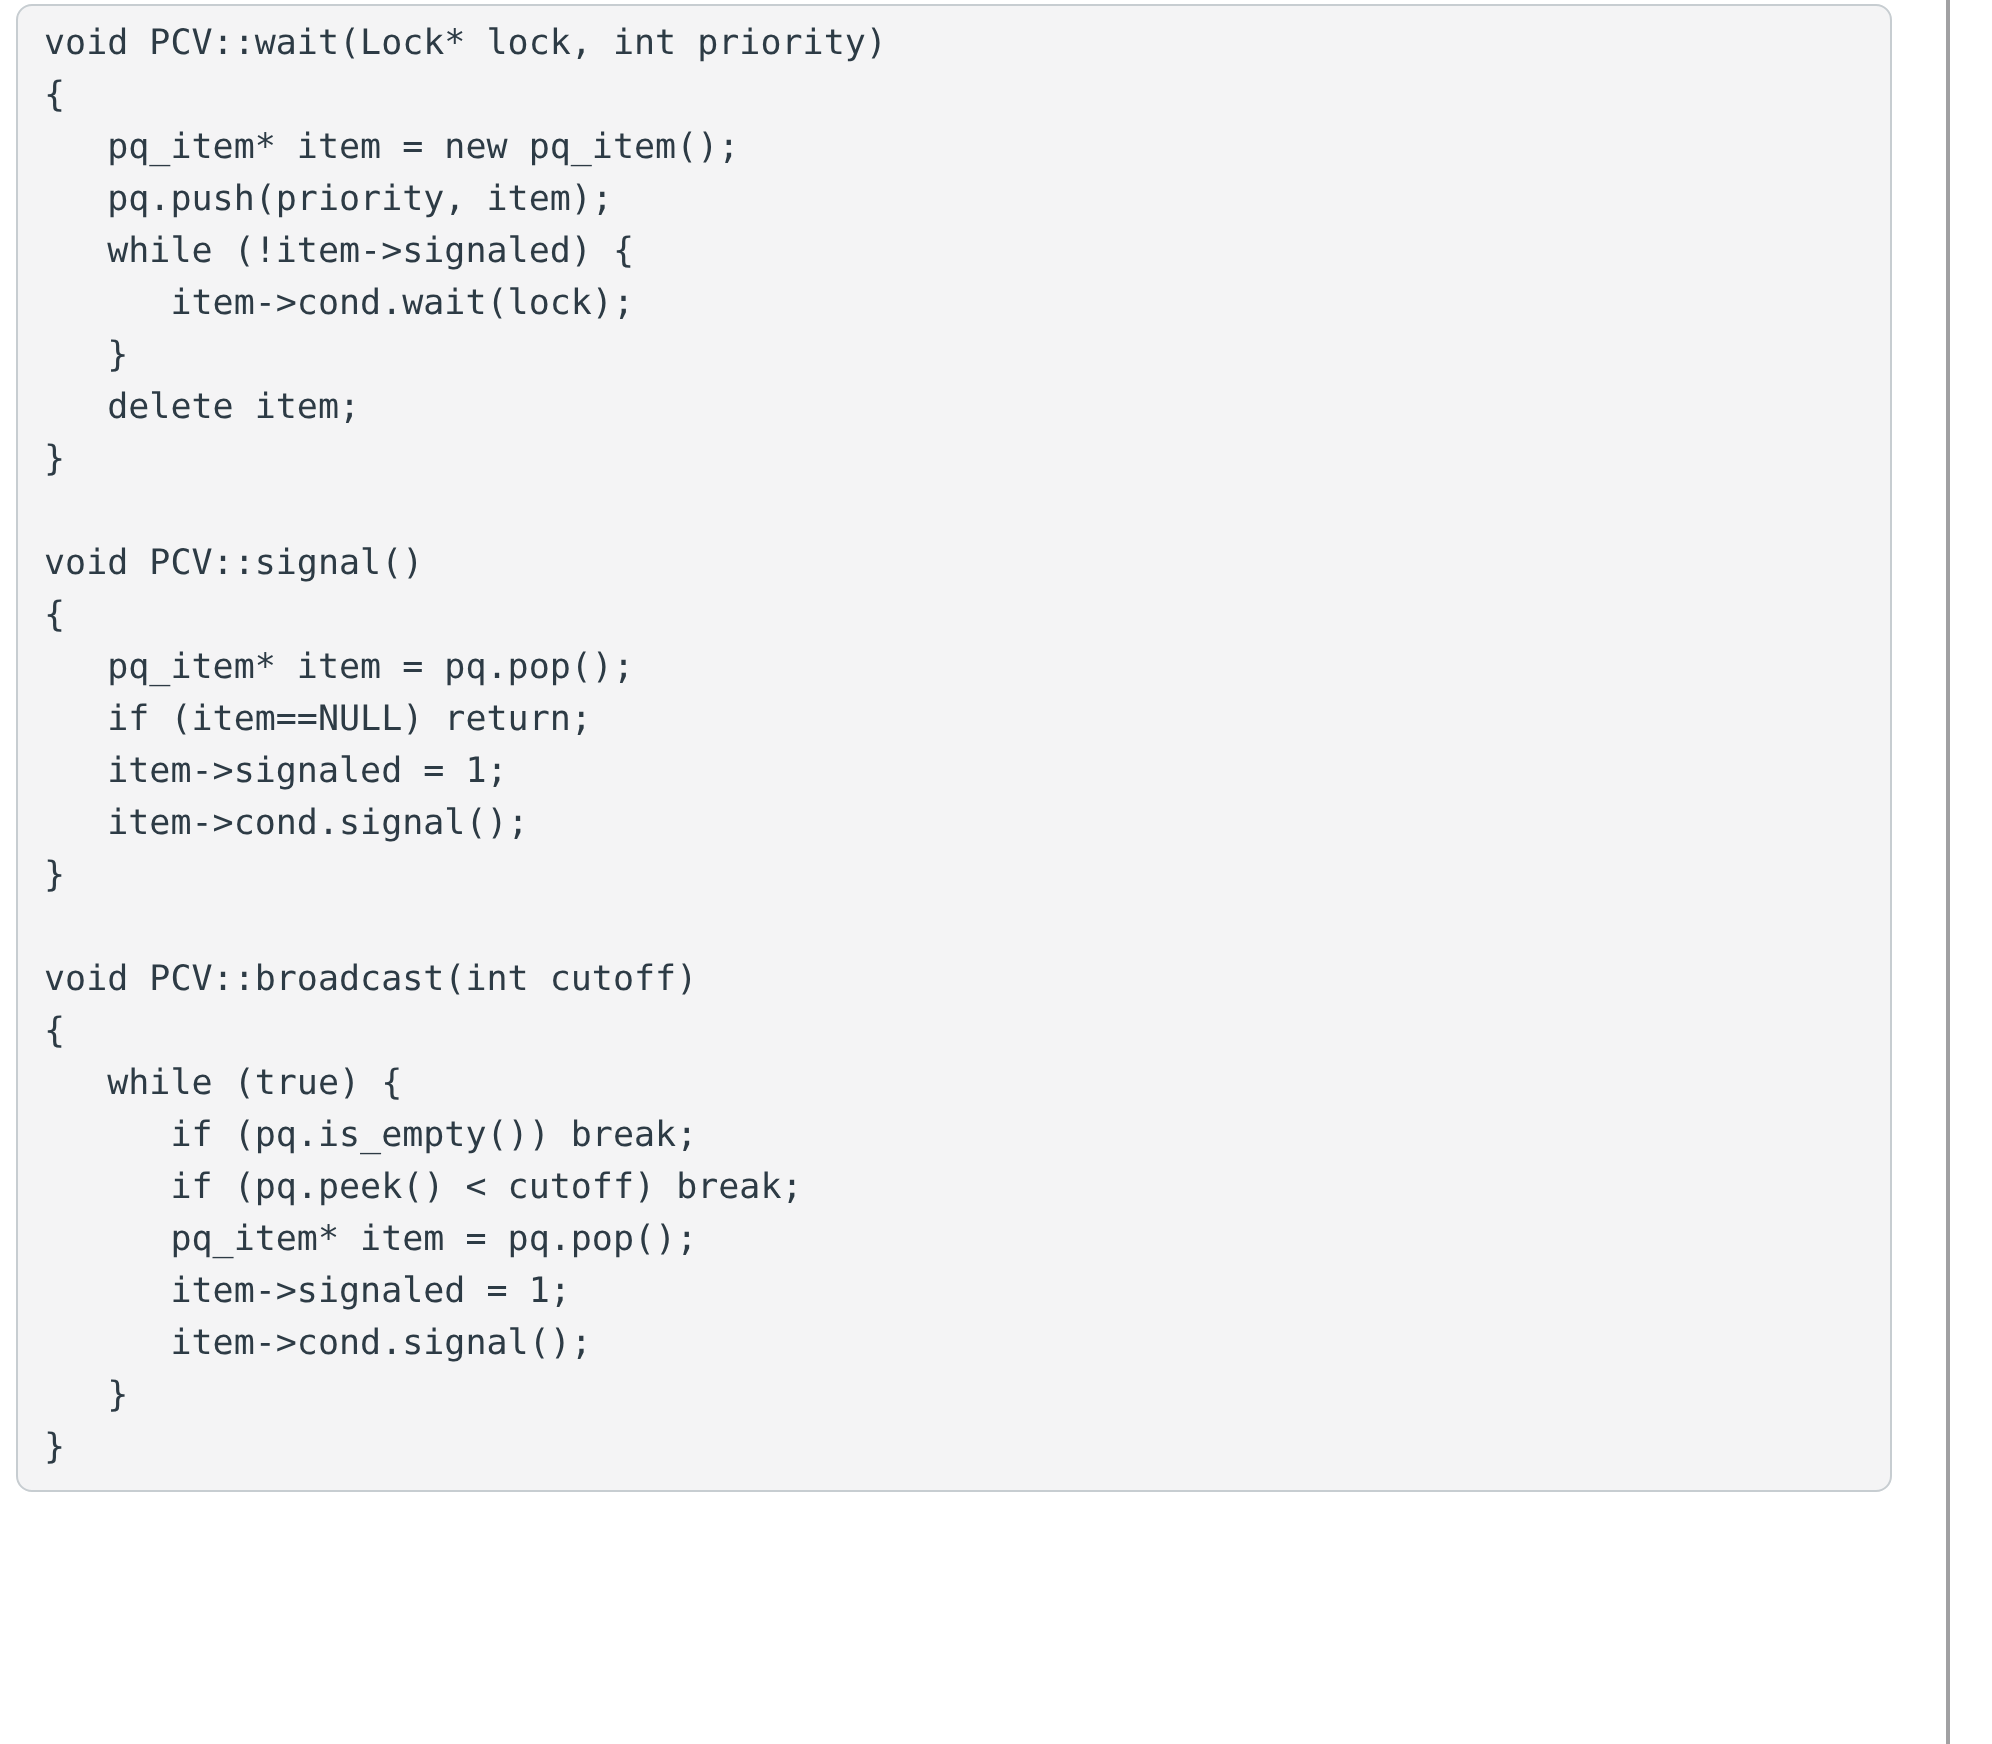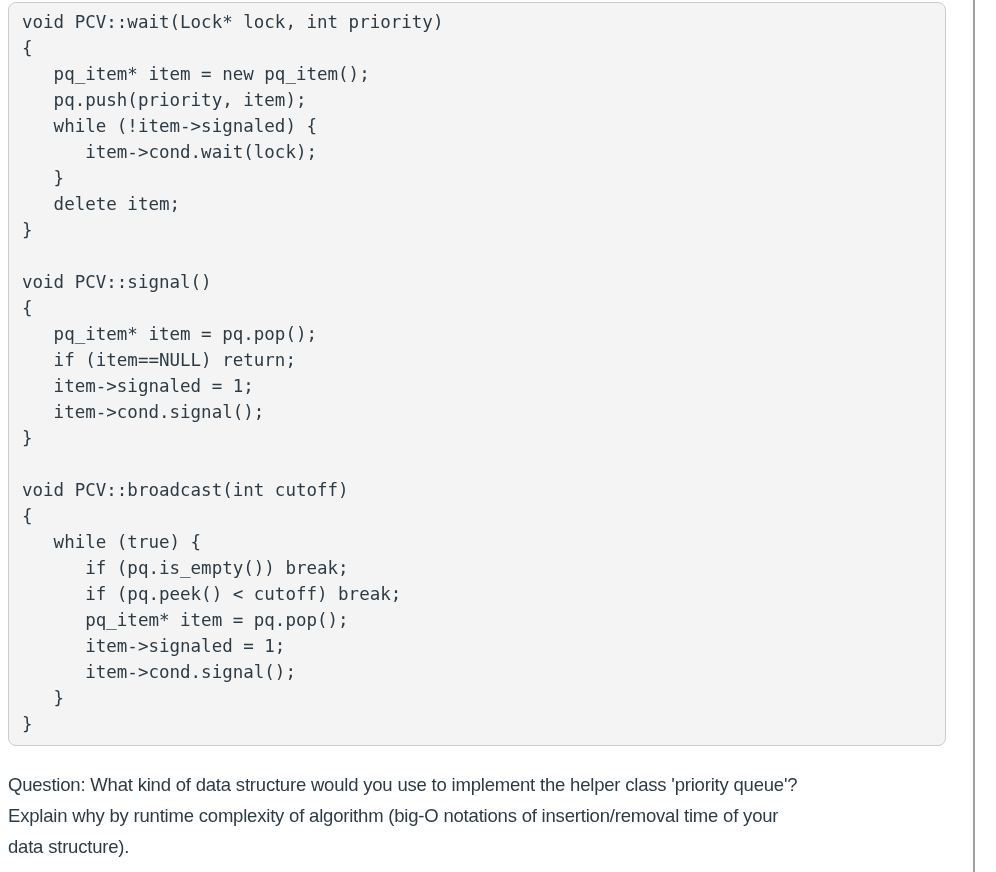--- a/index.html
+++ b/index.html
@@ -90,21 +90,16 @@
    while (true) {
       if (pq.is_empty()) break;
       if (pq.peek() &lt; cutoff) break;
       pq_item* item = pq.pop();
       item-&gt;signaled = 1;
       item-&gt;cond.signal();
    }
 }</pre>
   </div>
 
-  <div class="question-text">
-    <div class="question-line">Question: What kind of data structure would you use to implement the helper class 'priority queue'?</div>
-    <div class="question-line">Explain why by runtime complexity of algorithm (big-O notations of insertion/removal time of your</div>
-    <div class="question-line">data structure).</div>
-  </div>
 
   <div class="pane-divider"></div>
 
 </div>
 
 </body></html>

